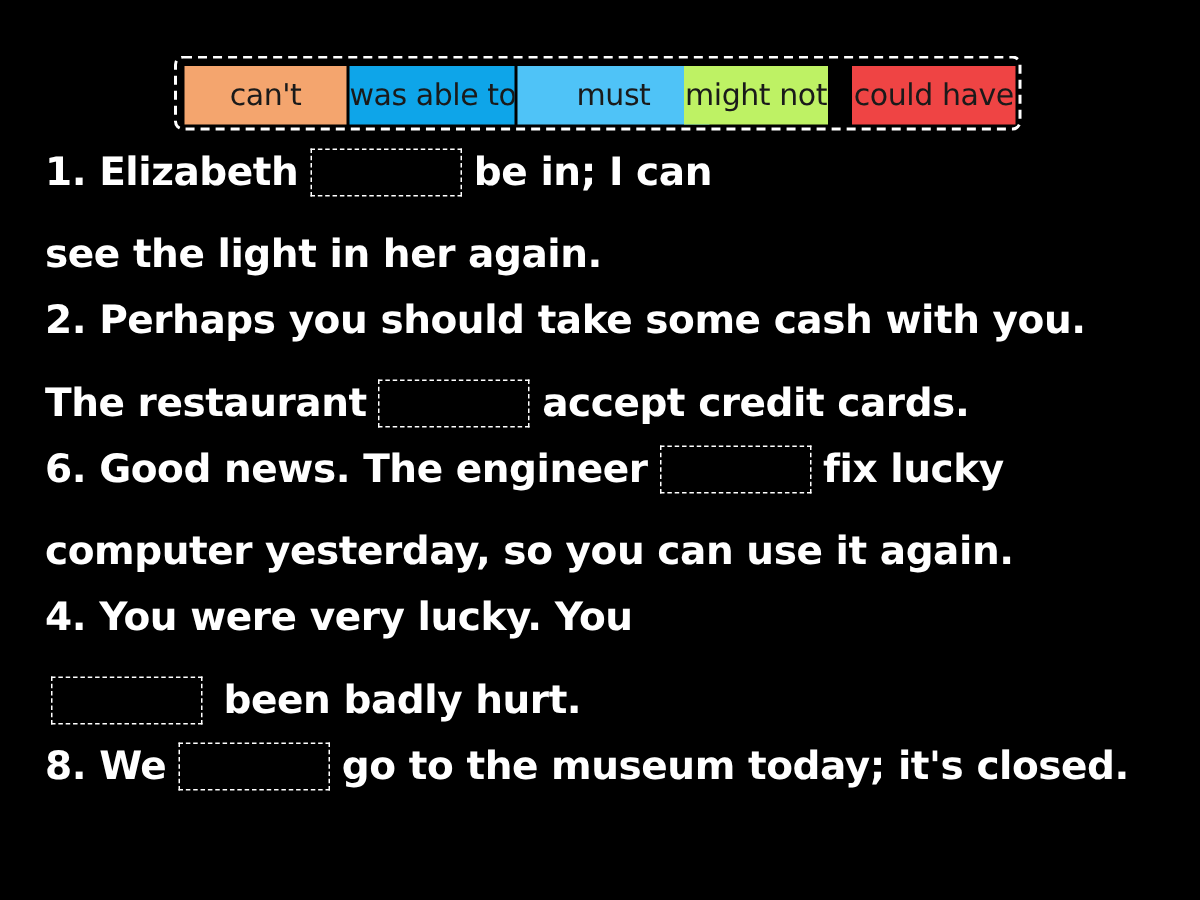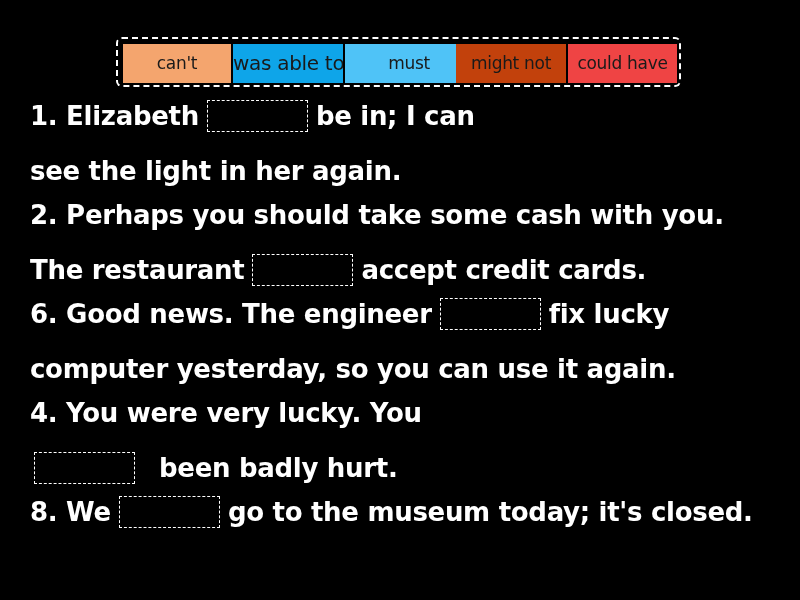--- a/index.html
+++ b/index.html
@@ -6,21 +6,21 @@
   body {
     width:800px; height:600px; background:#000; overflow:hidden;
     font-family: "DejaVu Sans", sans-serif; color:#fff; position:relative;
   }
   .bank {
     position:absolute; left:116px; top:37px; width:565px; height:50px;
     border:2px dashed #fff; border-radius:6px; box-sizing:border-box;
   }
   .tile {
     position:absolute; top:5px; height:39px; line-height:39px;
-    text-align:center; color:#1a1a1a; font-size:17px; white-space:nowrap;
+    text-align:center; color:#1a1a1a; font-size:20px; white-space:nowrap;
     cursor:pointer; overflow:hidden; letter-spacing:-0.3px;
   }
   .line {
     position:absolute; left:30px; font-size:26px; font-weight:bold;
     white-space:nowrap; letter-spacing:-0.3px;
     font-family: "DejaVu Sans", sans-serif;
   }
   .line span { display:inline-block; vertical-align:middle; }
   .slot {
     display:inline-block; width:101px; height:32px;
@@ -29,21 +29,21 @@
   }
   .slot.first { margin-left:0; }
 </style>
 </head>
 <body>
 
 <div class="bank">
   <div class="tile" style="left:5px;width:108px;background:#F4A56E">can't</div>
   <div class="tile" style="left:115px;width:110px;background:#0ea5e9;font-size:20px">was able to</div>
   <div class="tile" style="left:227px;width:128px;background:#4FC3F7">must</div>
-  <div class="tile" style="left:338px;width:110px;background:#c2410c">might not</div>
+  <div class="tile" style="left:338px;width:96px;background:#bef264">might not</div>
   <div class="tile" style="left:450px;width:109px;background:#ef4444">could have</div>
 </div>
 
 <div class="line" style="top:99px">
   <span>1. Elizabeth</span><span class="slot"></span><span>be in; I can</span>
 </div>
 <div class="line" style="top:154px">
   <span>see the light in her again.</span>
 </div>
 
@@ -58,18 +58,18 @@
   <span>6. Good news. The engineer</span><span class="slot"></span><span>fix lucky</span>
 </div>
 <div class="line" style="top:352px">
   <span>computer yesterday, so you can use it again.</span>
 </div>
 
 <div class="line" style="top:396px">
   <span>4. You were very lucky. You</span>
 </div>
 <div class="line" style="top:451px;left:34px">
-  <span class="slot first"></span><span style="margin-left:16px">been badly hurt.</span>
+  <span class="slot first"></span><span style="margin-left:6px">been badly hurt.</span>
 </div>
 
 <div class="line" style="top:495px">
   <span>8. We</span><span class="slot"></span><span>go to the museum today; it's closed.</span>
 </div>
 
 </body></html>

